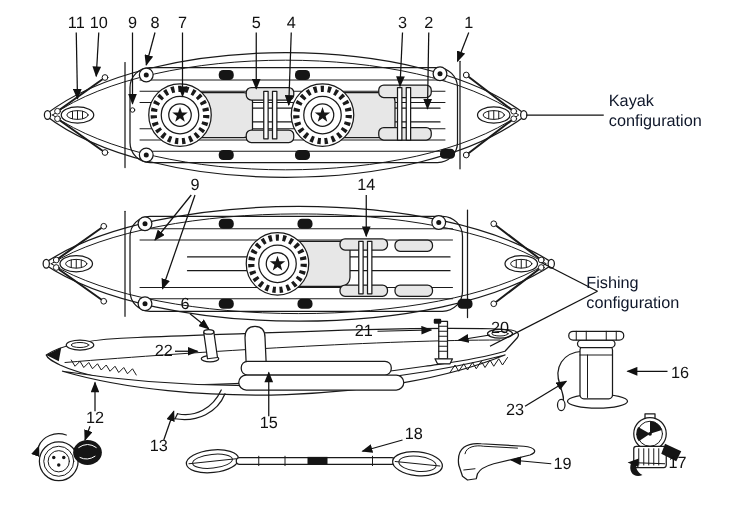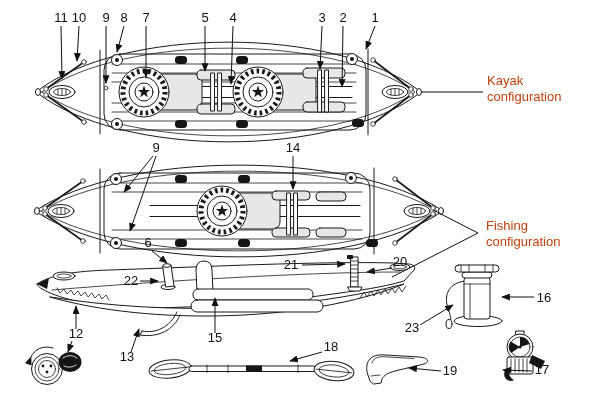--- a/index.html
+++ b/index.html
@@ -1,19 +1,19 @@
 <!DOCTYPE html>
 <html><head>
 <meta charset="utf-8">
 <style>
   html,body{margin:0;padding:0}
   .stage{position:relative;width:600px;height:404px;background:#fff;overflow:hidden;
          font-family:"Liberation Sans","DejaVu Sans",sans-serif}
   .stage svg{position:absolute;left:0;top:0}
-  .cfg-label{position:absolute;font-size:13px;line-height:15.5px;color:#c2410c;white-space:nowrap}
+  .cfg-label{position:absolute;font-size:13px;line-height:15.5px;color:#0f172a;white-space:nowrap}
   text.part-num{font-size:13px;fill:#111;text-anchor:middle;font-family:"Liberation Sans","DejaVu Sans",sans-serif}
   .leader{fill:none;stroke:#111;stroke-width:1}
   .art{fill:#fff;stroke:#1a1a1a;stroke-width:1;stroke-linejoin:round;stroke-linecap:round}
   .nofill{fill:none;stroke:#1a1a1a;stroke-width:1;stroke-linecap:round}
   .thin{stroke-width:.8}
   .pad{fill:#e7e7e7}
   .blk{fill:#151515;stroke:none}
   .rib{fill:none;stroke:#1a1a1a;stroke-width:5;stroke-dasharray:2.6,3.1}
 </style>
 </head>
@@ -382,17 +382,17 @@
         <text x="291" y="269" class="part-num">21</text>
         <text x="131" y="285" class="part-num">22</text>
         <text x="412" y="332" class="part-num">23</text>
       </g>
 </svg>
 
 <div class="cfg-label" style="left:487px;top:73px">
   <div>Kayak</div>
   <div>configuration</div>
 </div>
-<div class="cfg-label" style="left:486px;top:218px">
+<div class="cfg-label" style="left:469px;top:218px">
   <div>Fishing</div>
   <div>configuration</div>
 </div>
 </div>
 
 </body></html>

